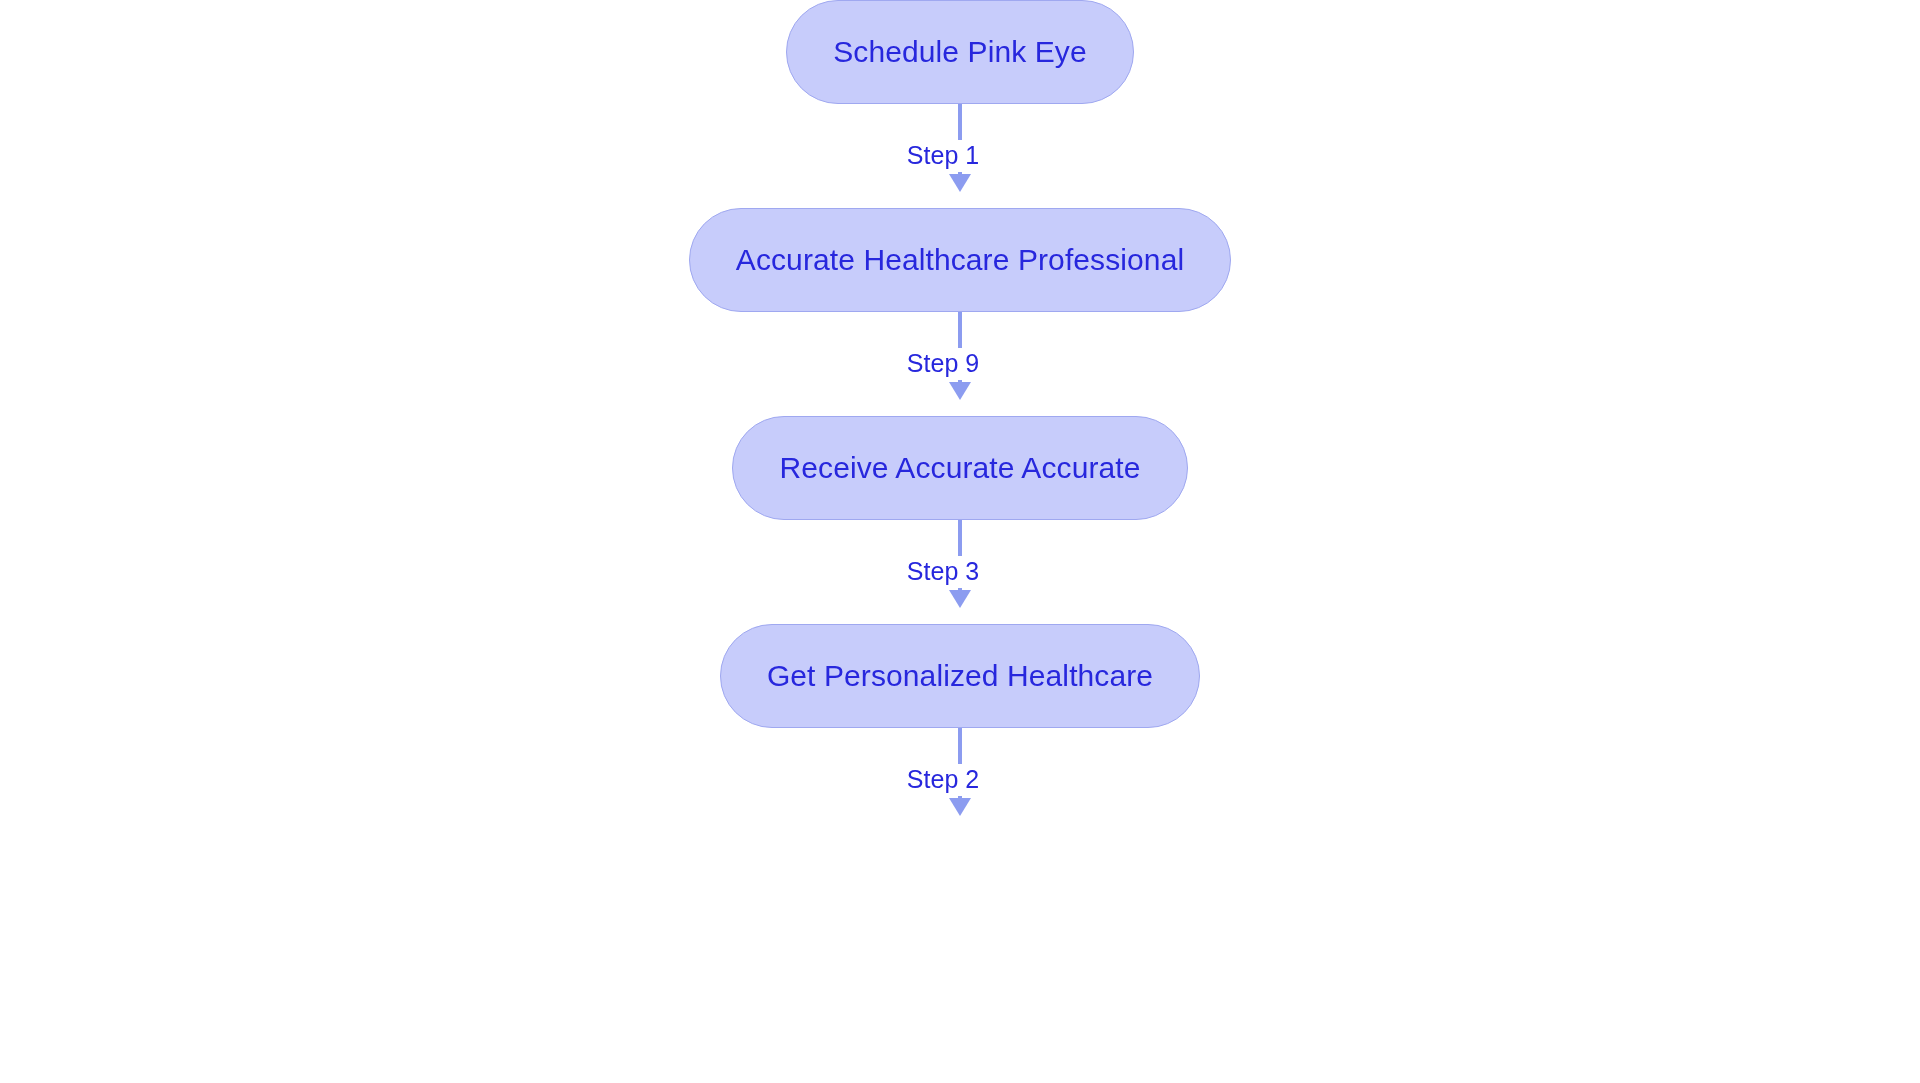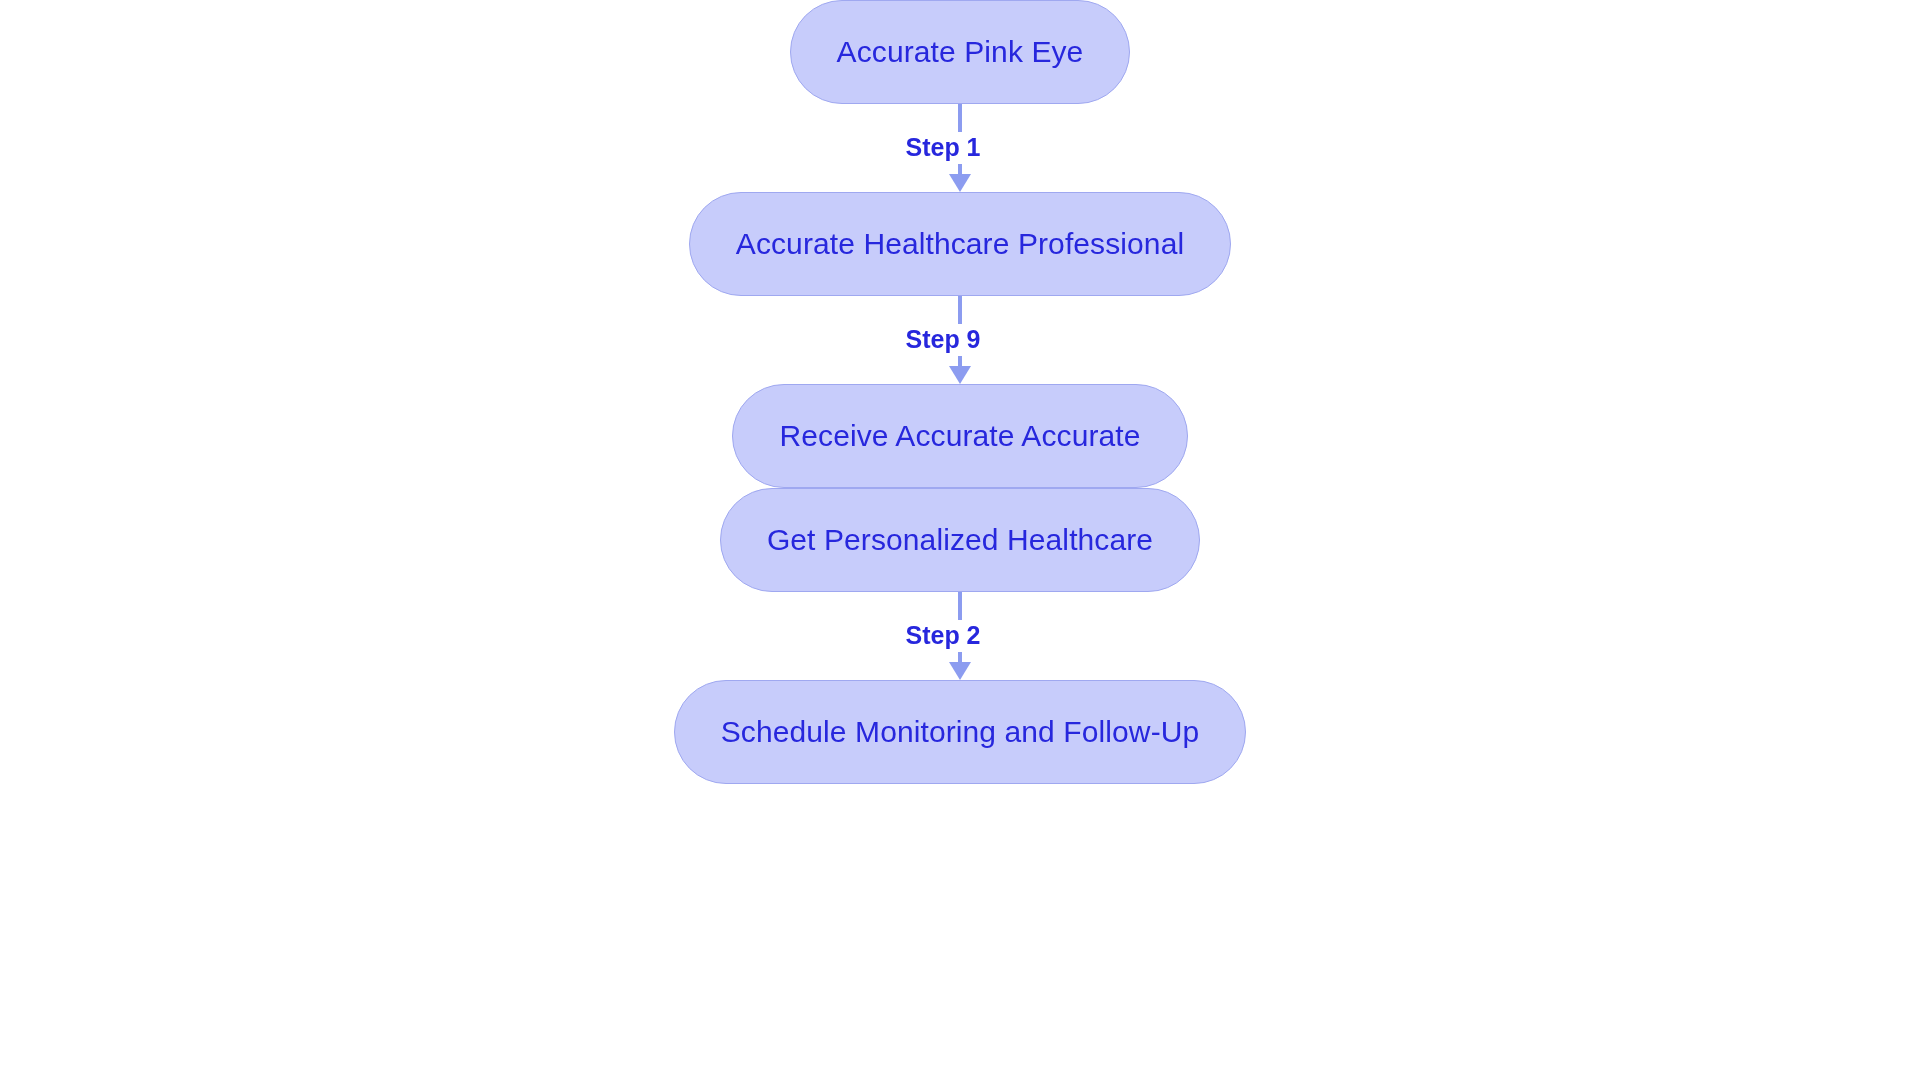--- a/index.html
+++ b/index.html
@@ -53,26 +53,25 @@
     color: #2727dd;
     font-weight: 400;
     white-space: nowrap;
     letter-spacing: 0.1px;
   }
 
   
   .connector {
     position: relative;
     width: 240px;
-    height: 88px;
+    height: 104px;
     display: flex;
     align-items: center;
     justify-content: center;
     z-index: 2;
-    font-weight: bold;
   }
   .connector-line {
     position: absolute;
     left: 50%;
     top: 0;
     transform: translateX(-50%);
     width: 4px;
     height: 74px;
     background: #8c9cf0;
   }
@@ -99,21 +98,21 @@
     transform: translateX(-17px);
   }
 </style>
 </head>
 <body>
 
 <div id="flowchart-canvas">
   <div class="flow-column">
 
     <div class="node">
-      <span class="node-label">Accurate Pink Eye</span>
+      <span class="node-label">Schedule Pink Eye</span>
     </div>
 
     <div class="connector">
       <span class="connector-line"></span>
       <span class="connector-arrowhead"></span>
       <span class="connector-label">Step 1</span>
     </div>
 
     <div class="node">
       <span class="node-label">Accurate Healthcare Professional</span>
@@ -122,29 +121,31 @@
     <div class="connector">
       <span class="connector-line"></span>
       <span class="connector-arrowhead"></span>
       <span class="connector-label">Step 9</span>
     </div>
 
     <div class="node">
       <span class="node-label">Receive Accurate Accurate</span>
     </div>
 
+    <div class="connector">
+      <span class="connector-line"></span>
+      <span class="connector-arrowhead"></span>
+      <span class="connector-label">Step 3</span>
+    </div>
 
     <div class="node">
       <span class="node-label">Get Personalized Healthcare</span>
     </div>
 
     <div class="connector">
       <span class="connector-line"></span>
       <span class="connector-arrowhead"></span>
       <span class="connector-label">Step 2</span>
     </div>
 
-    <div class="node">
-      <span class="node-label">Schedule Monitoring and Follow-Up</span>
-    </div>
 
   </div>
 </div>
 
 </body></html>

